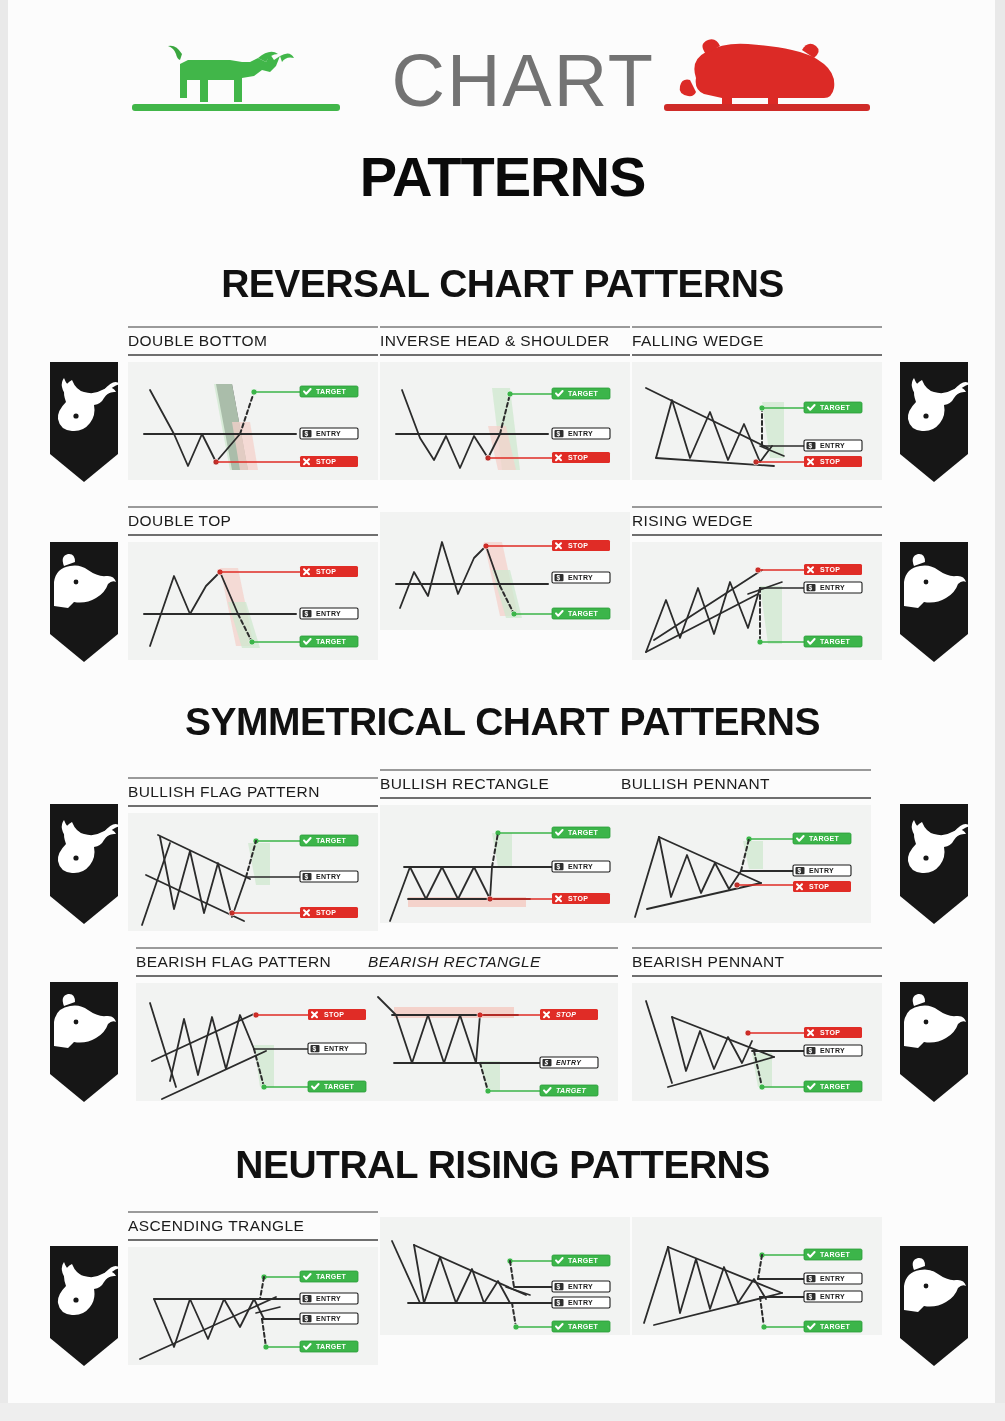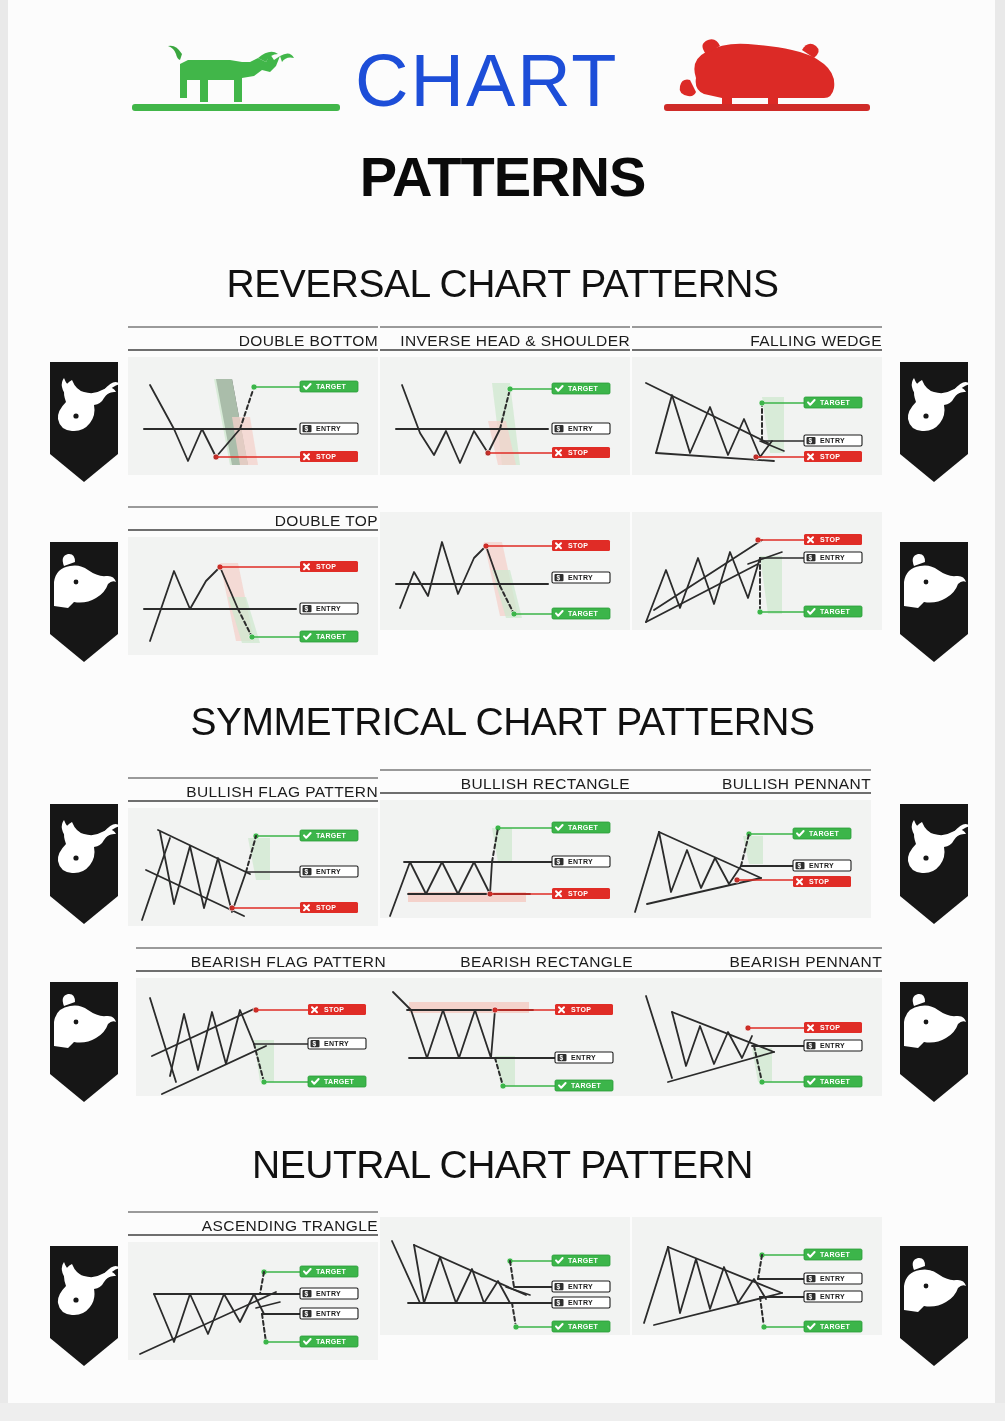--- a/index.html
+++ b/index.html
@@ -17,47 +17,47 @@
   .edge-b{position:absolute;left:0;bottom:0;width:1005px;height:18px;background:#eeeeee;}
 
   
   .header{position:absolute;left:0;top:22px;width:1005px;height:205px;}
   .hdr-row{position:absolute;left:130px;top:8px;width:745px;height:105px;}
   .bull-logo{position:absolute;left:0px;top:6px;width:210px;height:100px;}
   .bear-logo{position:absolute;left:530px;top:6px;width:215px;height:100px;}
   .chart-word{
     position:absolute;left:225px;top:8px;width:300px;height:86px;
     font-family:"Liberation Sans", sans-serif;
-    font-size:74px;letter-spacing:2px;color:#1d4ed8;font-weight:400;
-    text-align:left;line-height:86px;white-space:nowrap;
+    font-size:74px;letter-spacing:2px;color:#737373;font-weight:400;
+    text-align:right;line-height:86px;white-space:nowrap;
   }
   .patterns-word{
     position:absolute;left:0;top:112px;width:1005px;
     text-align:center;font-family:"Liberation Sans", sans-serif;
     font-weight:bold;font-size:56px;letter-spacing:-1px;color:#0a0a0a;
     line-height:86px;
   }
 
   
   .section-title{
     position:absolute;width:1005px;text-align:center;
-    font-weight:normal;font-size:39px;letter-spacing:-0.5px;color:#111;
+    font-weight:bold;font-size:39px;letter-spacing:-0.5px;color:#111;
     font-family:"Liberation Sans", sans-serif;
   }
 
   
   .badge{position:absolute;width:76px;height:128px;}
   .badge svg{display:block;}
 
   
   .card{position:absolute;width:250px;}
   .card-title{
-    font-size:15.5px;letter-spacing:0.4px;color:#1b1b1b;text-align:right;
+    font-size:15.5px;letter-spacing:0.4px;color:#1b1b1b;text-align:left;
     font-family:"Liberation Sans", sans-serif;font-weight:500;
-    border-bottom:2.5px solid #6f6f6f;border-top:2px solid #9a9a9a;
+    padding-bottom:5px;border-bottom:2.5px solid #6f6f6f;border-top:2px solid #9a9a9a;
     padding-top:4px;line-height:17px;white-space:nowrap;
   }
   .card-body{
     margin-top:6px;width:250px;height:118px;background:#f2f3f2;position:relative;
     overflow:hidden;
   }
   .card-body svg{position:absolute;left:0;top:0;}
 
   
   .tag-text{font-family:"Liberation Sans", sans-serif;font-size:7px;font-weight:bold;letter-spacing:0.3px;}
@@ -100,21 +100,21 @@
           <rect x="4" y="68" width="206" height="7" rx="3" fill="#cf2b28"></rect>
         </svg>
       </div>
     </div>
 
     <div class="patterns-word">PATTERNS</div>
   </div>
 
   <div class="section-title" style="top:262px">REVERSAL CHART PATTERNS</div>
   <div class="section-title" style="top:700px">SYMMETRICAL CHART PATTERNS</div>
-  <div class="section-title" style="top:1143px">NEUTRAL CHART PATTERN</div>
+  <div class="section-title" style="top:1143px">NEUTRAL RISING PATTERNS</div>
 
   <div id="badges">
       <div class="badge" style="left: 46px; top: 358px;">
         <svg width="76" height="128" viewBox="0 0 76 128">
     <path d="M4 4 H72 V96 L38 124 L4 96 Z" fill="#161616"></path>
     <path d="M20 44 q-6 -16 6 -22 q4 10 12 12 q10 3 18 -2 q10 -6 14 2
              q-8 -1 -12 6 q-3 6 -10 7 q2 10 -4 18 q-7 9 -18 8
              q-12 -1 -14 -12 q-1 -8 8 -17 z" fill="#ffffff"></path>
     <path d="M22 40 q-10 -12 -4 -20 q3 9 12 13 z" fill="#ffffff"></path>
     <path d="M58 32 q10 -12 16 -6 q-9 2 -12 10 z" fill="#ffffff"></path>
@@ -368,20 +368,21 @@
             </g> 
             <g>
       <rect x="172" y="96" width="58" height="11" rx="1.5" fill="#3cb54a" stroke="#2a9c38" stroke-width="0.8"></rect>
       <path d="M176 101.4 l2.2 2.4 l4.4 -4.8" stroke="#fff" stroke-width="2" fill="none" stroke-linecap="round" stroke-linejoin="round"></path>
       <text class="tag-text" x="188" y="103.8" fill="#ffffff">TARGET</text>
             </g>
           </svg>
         </div>
       </div>
       <div class="card" style="left: 632px; top: 506px;">
+        <div class="card-title">RISING WEDGE</div>
         <div class="card-body">
           <svg width="250" height="118" viewBox="0 0 250 118">
   <polygon points="128,44 150,44 150,102 136,102" fill="#cfe8cf" opacity="0.75"></polygon>
   <line x1="22" y1="98" x2="130" y2="28" stroke="#2b2b2b" stroke-width="1.8" stroke-linecap="round"></line>
   <line x1="14" y1="110" x2="126" y2="52" stroke="#2b2b2b" stroke-width="1.8" stroke-linecap="round"></line>
   <polyline points="14,110 34,58 48,96 66,46 82,92 98,40 116,86 128,46" fill="none" stroke="#2b2b2b" stroke-width="1.8" stroke-linejoin="round" stroke-linecap="round"></polyline>
   <line x1="116" y1="52" x2="150" y2="40" stroke="#2b2b2b" stroke-width="1.6" stroke-linecap="round"></line>
   <line x1="128" y1="46" x2="128" y2="100" stroke="#2b2b2b" stroke-width="2" stroke-dasharray="4 3" stroke-linecap="round"></line>
   <circle cx="126" cy="28" r="3" fill="#c62e28" stroke="#ffffff" stroke-width="0.6"></circle> 
             <line x1="126" y1="28" x2="172" y2="28" stroke="#e02c26" stroke-width="1.4" stroke-linecap="round"></line>
@@ -537,21 +538,21 @@
     <text class="tag-text" x="188" y="67.8" fill="#1b1b1b">ENTRY</text>
             </g> 
             <g>
       <rect x="172" y="98" width="58" height="11" rx="1.5" fill="#3cb54a" stroke="#2a9c38" stroke-width="0.8"></rect>
       <path d="M176 103.4 l2.2 2.4 l4.4 -4.8" stroke="#fff" stroke-width="2" fill="none" stroke-linecap="round" stroke-linejoin="round"></path>
       <text class="tag-text" x="188" y="105.8" fill="#ffffff">TARGET</text>
             </g>
           </svg>
         </div>
       </div>
-      <div class="card" style="left: 383px; top: 947px;">
+      <div class="card" style="left: 368px; top: 947px; font-style: italic;">
         <div class="card-title">BEARISH RECTANGLE</div>
         <div class="card-body">
           <svg width="250" height="118" viewBox="0 0 250 118">
   <rect x="26" y="24" width="120" height="11" fill="#f4d2cb"></rect>
   <polygon points="112,78 132,78 132,108 118,108" fill="#cfe8cf" opacity="0.75"></polygon>
   <line x1="24" y1="32" x2="150" y2="32" stroke="#2b2b2b" stroke-width="1.8" stroke-linecap="round"></line>
   <line x1="26" y1="80" x2="150" y2="80" stroke="#2b2b2b" stroke-width="1.8" stroke-linecap="round"></line>
   <line x1="10" y1="14" x2="28" y2="32" stroke="#2b2b2b" stroke-width="1.8" stroke-linecap="round"></line>
   <polyline points="28,32 44,80 60,32 76,80 92,32 108,80 112,32" fill="none" stroke="#2b2b2b" stroke-width="1.8" stroke-linejoin="round" stroke-linecap="round"></polyline>
   <circle cx="112" cy="32" r="3" fill="#c62e28" stroke="#ffffff" stroke-width="0.6"></circle> 

